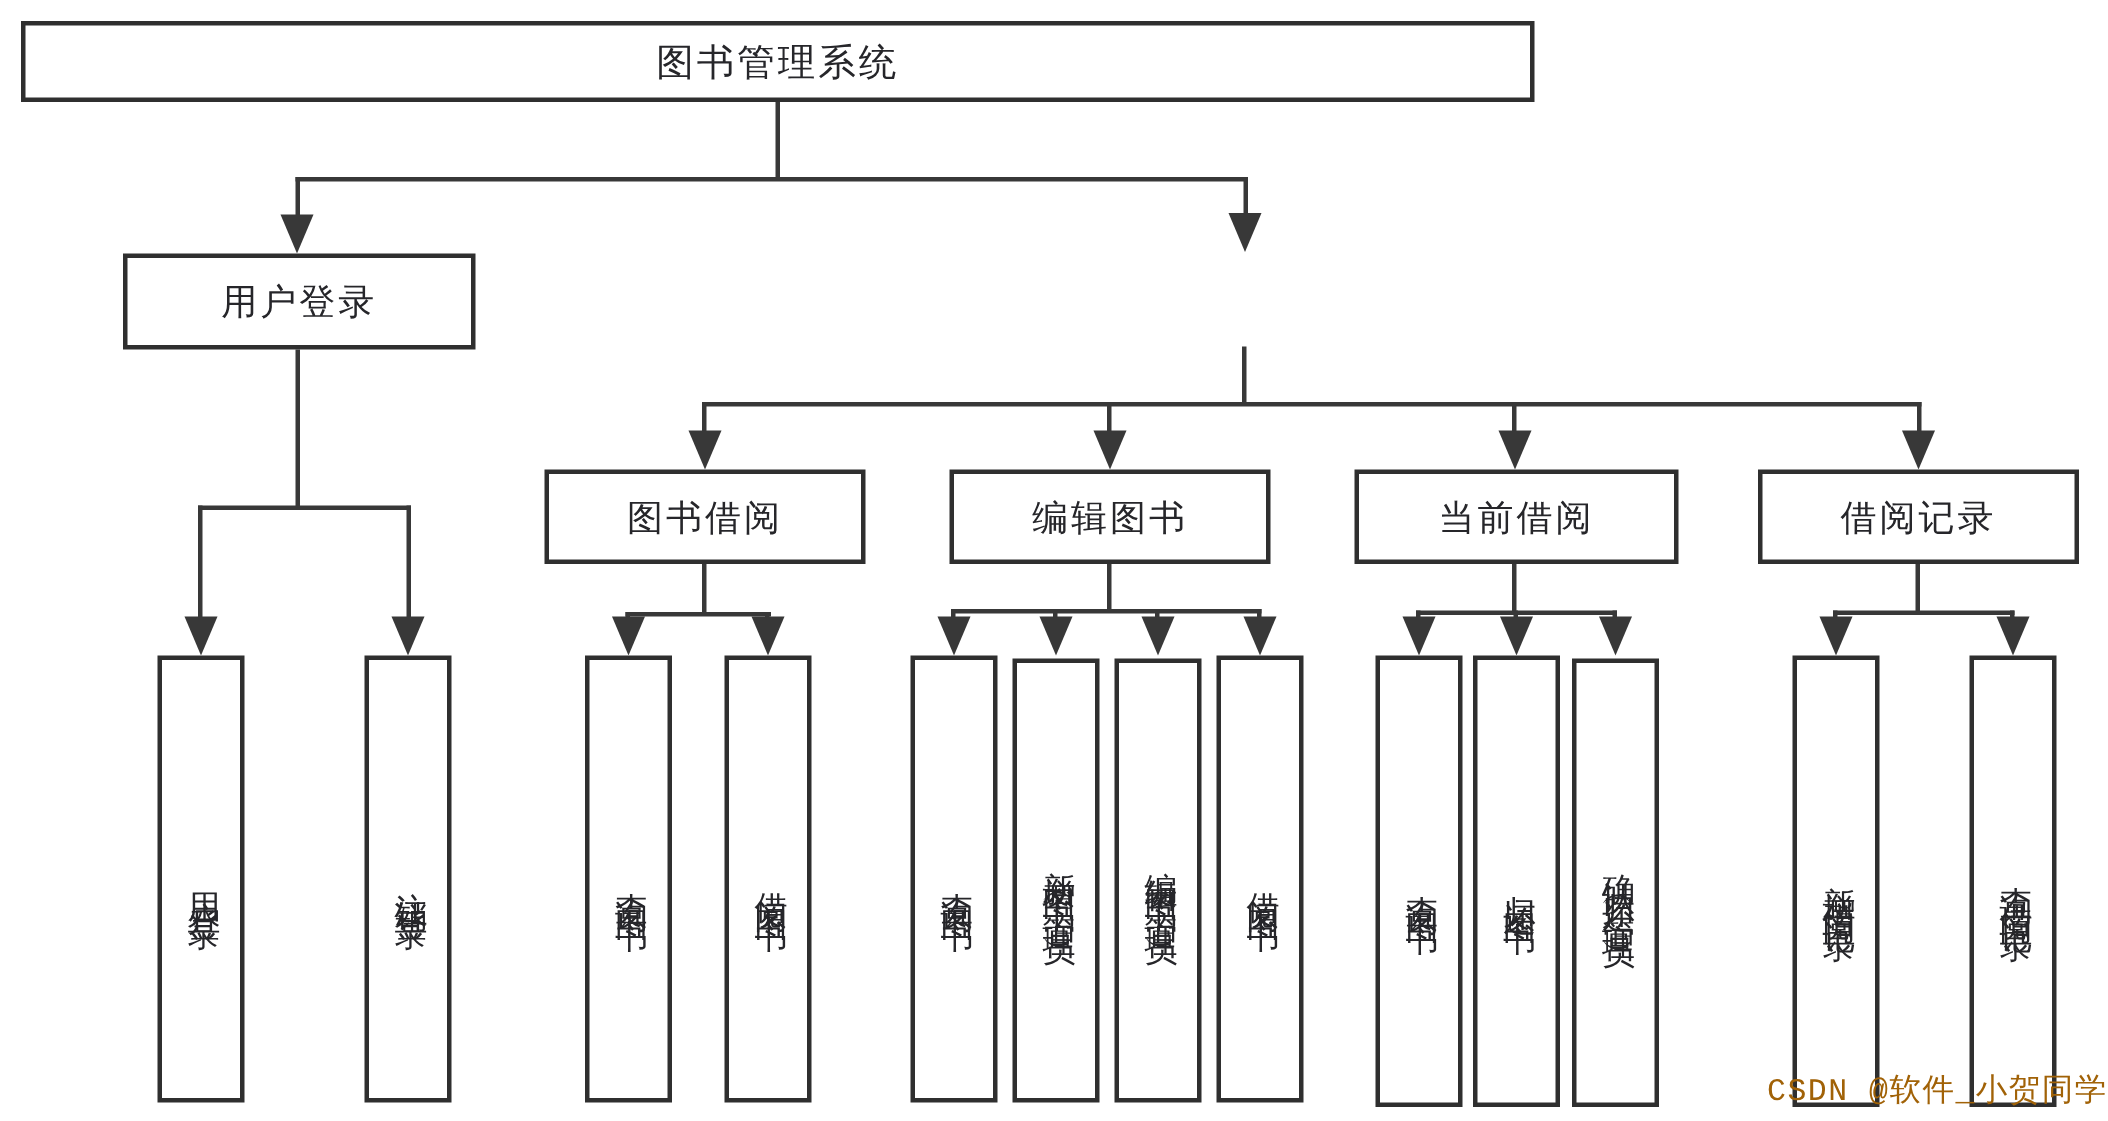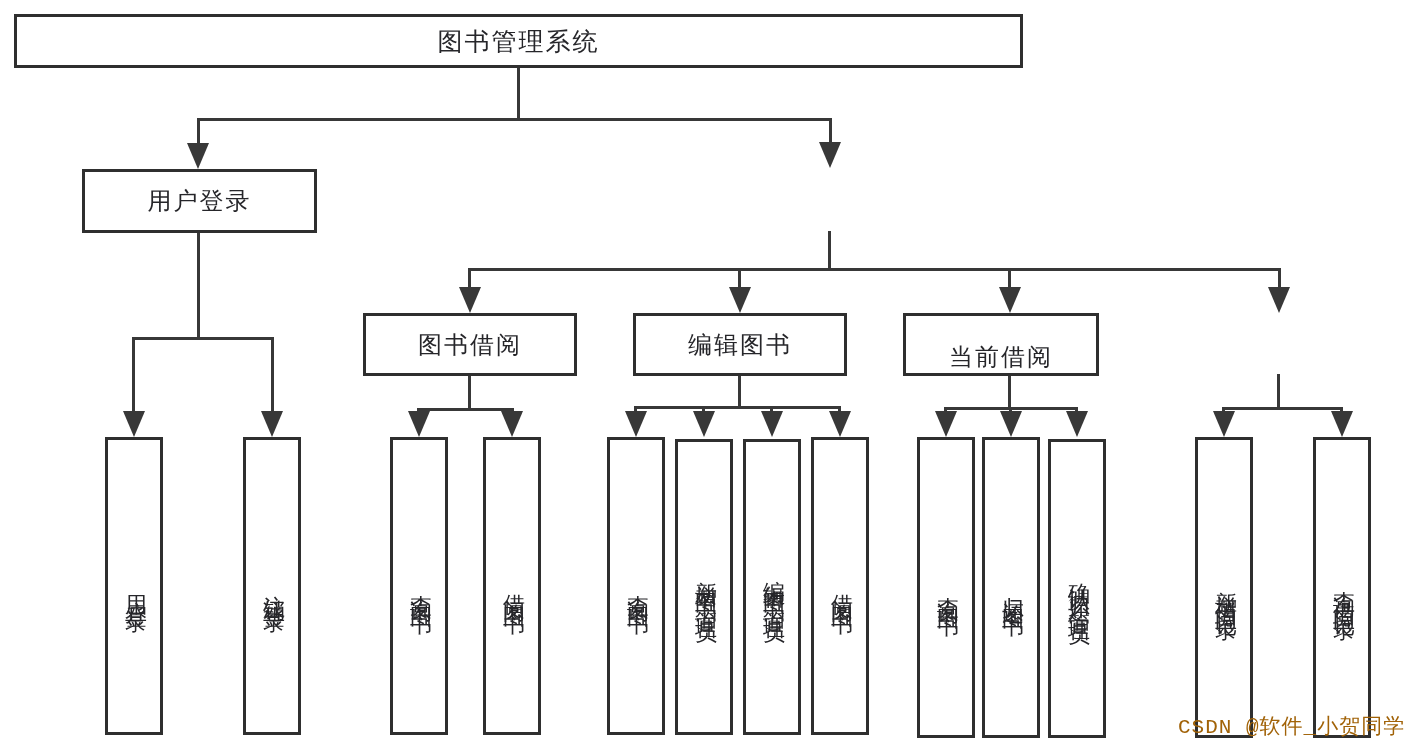--- a/index.html
+++ b/index.html
@@ -128,22 +128,25 @@
   <div class="box hbox" style="left:82px; top:169px; width:235px; height:64px;">
     <span>用户登录</span>
   </div>
 
   <div class="box hbox" style="left:363px; top:313px; width:214px; height:63px;">
     <span>图书借阅</span>
   </div>
   <div class="box hbox" style="left:633px; top:313px; width:214px; height:63px;">
     <span>编辑图书</span>
   </div>
-  <div class="box hbox" style="left:903px; top:313px; width:196px; height:63px;align-items:flex-end;">
+  <div class="box hbox" style="left:903px; top:313px; width:216px; height:63px;">
     <span>当前借阅</span>
+  </div>
+  <div class="box hbox" style="left:1172px; top:313px; width:214px; height:63px;">
+    <span>借阅记录</span>
   </div>
 
   <div class="box vbox" style="left:105px; top:437px; width:58px; height:298px;">
     <span>用户登录</span>
   </div>
   <div class="box vbox" style="left:243px; top:437px; width:58px; height:298px;">
     <span>注销登录</span>
   </div>
 
   <div class="box vbox" style="left:390px; top:437px; width:58px; height:298px;">

